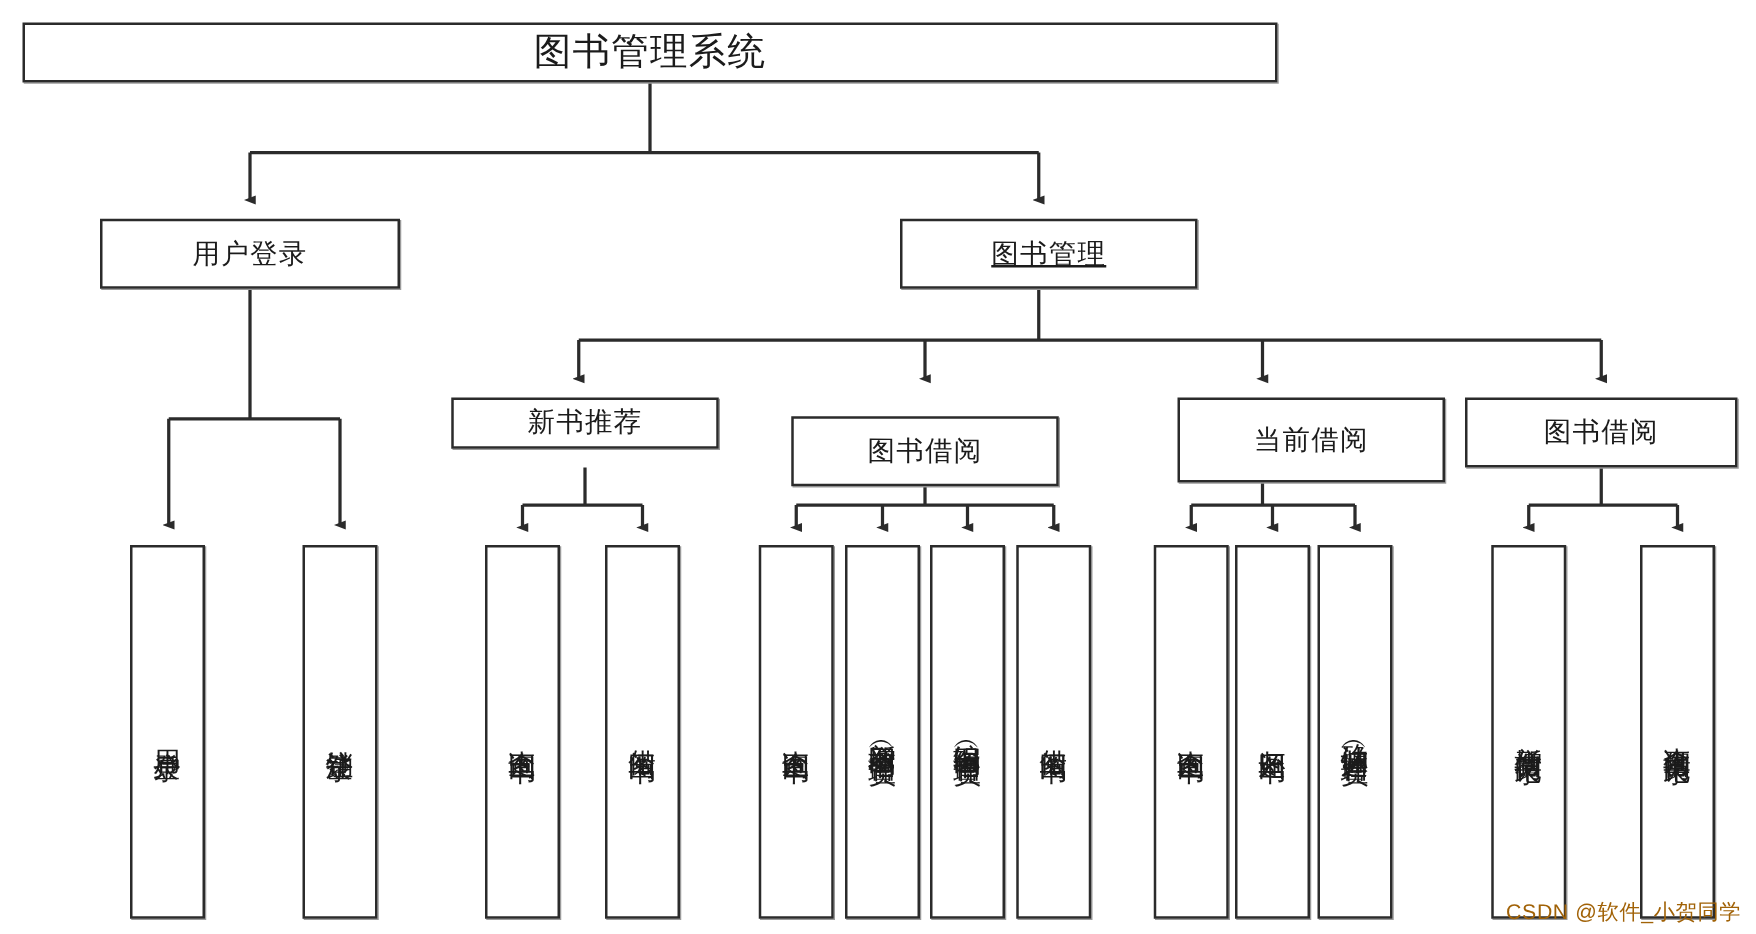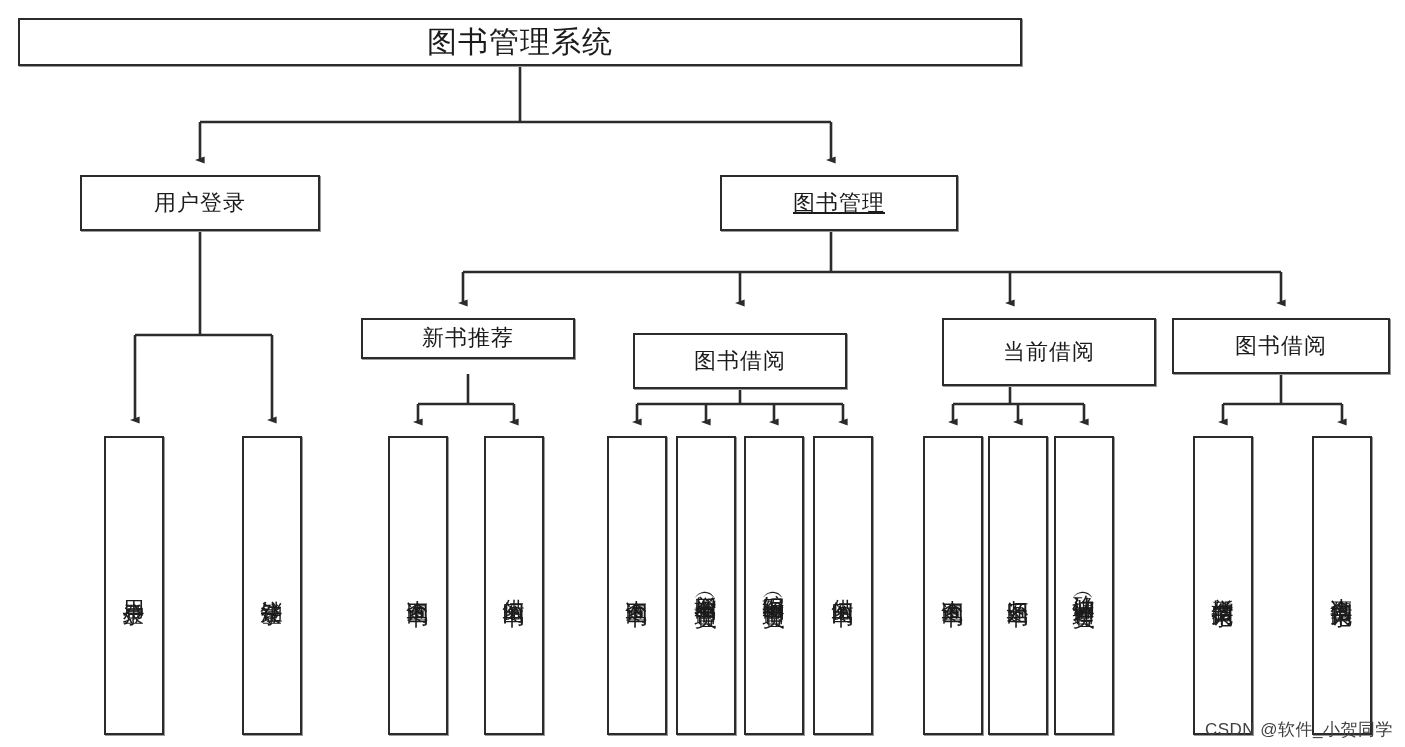--- a/index.html
+++ b/index.html
@@ -58,21 +58,21 @@
     text-orientation: upright;
     white-space: normal;
     text-align: center;
     max-height: 100%;
   }
   .watermark {
     position: absolute;
     right: 12px;
     bottom: 6px;
     font-size: 17px;
-    color: #404040;
+    color: #a16207;
     letter-spacing: 0.5px;
     z-index: 3;
     white-space: nowrap;
     text-align: center;
   }
 </style>
 </head>
 <body>
 
 <div id="canvas">

